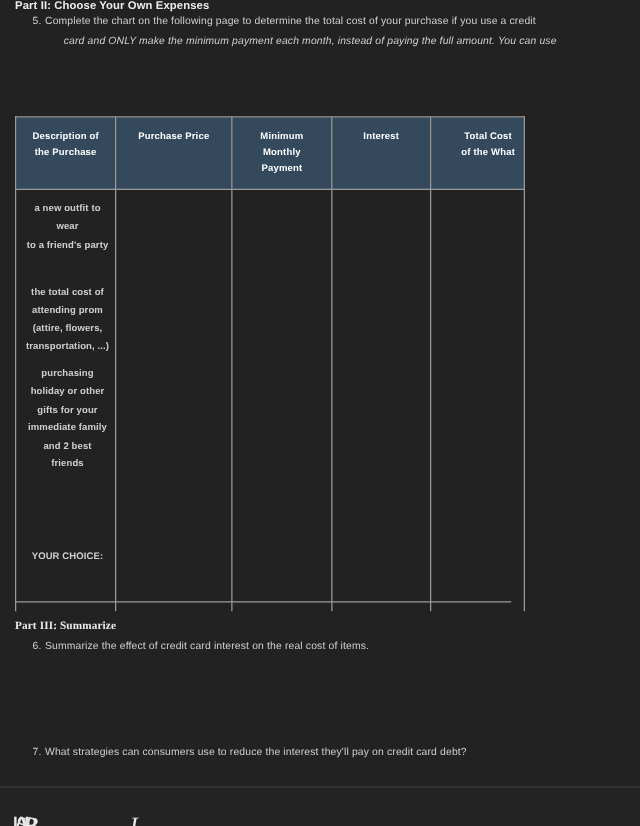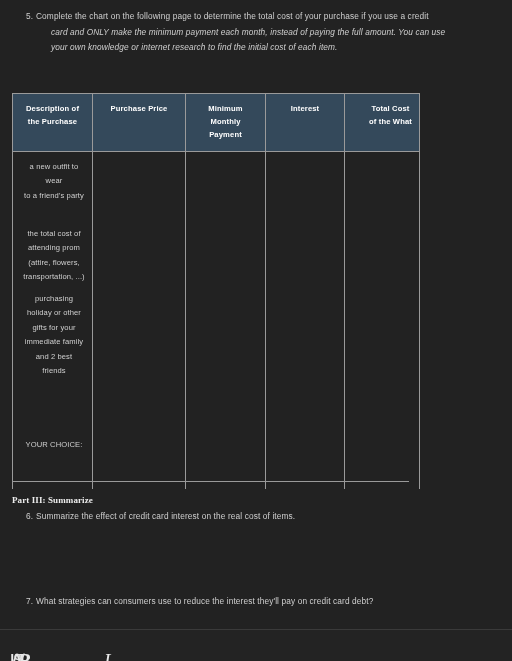--- a/index.html
+++ b/index.html
@@ -95,21 +95,21 @@
     letter-spacing: 0.15px;
   }
   .chart-table td {
     border: 1px solid #9a9a9a;
     border-top: none;
     border-bottom: none;
     vertical-align: top;
     padding: 0;
     background: #222222;
   }
-  .chart-table tr.body-row td { height: 337px; }
+  .chart-table tr.body-row td { height: 337px; font-weight: bold; }
   .chart-table .col-desc { width: 80px; text-align: center; }
   .chart-table .col-price { width: 93px; }
   .chart-table .col-min { width: 80px; }
   .chart-table .col-int { width: 79px; }
   .chart-table .col-total { width: 75px; padding-left: 20px; }
 
   .table-bottom-edge {
     position: absolute;
     left: 12px;
     top: 481px;
@@ -189,27 +189,27 @@
     width: 1px;
     height: 22px;
     background: #4a4a4a;
   }
 </style>
 </head>
 <body>
 
 <div class="doc">
 
+  <div class="part-heading" id="part2-heading">Part II: Choose Your Own Expenses</div>
 
   <div class="question" id="q5">
     <span class="q-num">5.</span>
     <span class="q-text">
       <span>Complete the chart on the following page to determine the total cost of your purchase if you use a credit</span>
       <span class="cont">card and ONLY make the minimum payment each month, instead of paying the full amount. You can use</span>
-      <span class="cont">your own knowledge or internet research to find the initial cost of each item.</span>
     </span>
   </div>
 
   <table class="chart-table">
     <thead>
       <tr>
         <th class="col-desc">
           <span>Description of</span><br>
           <span>the Purchase</span>
         </th>

